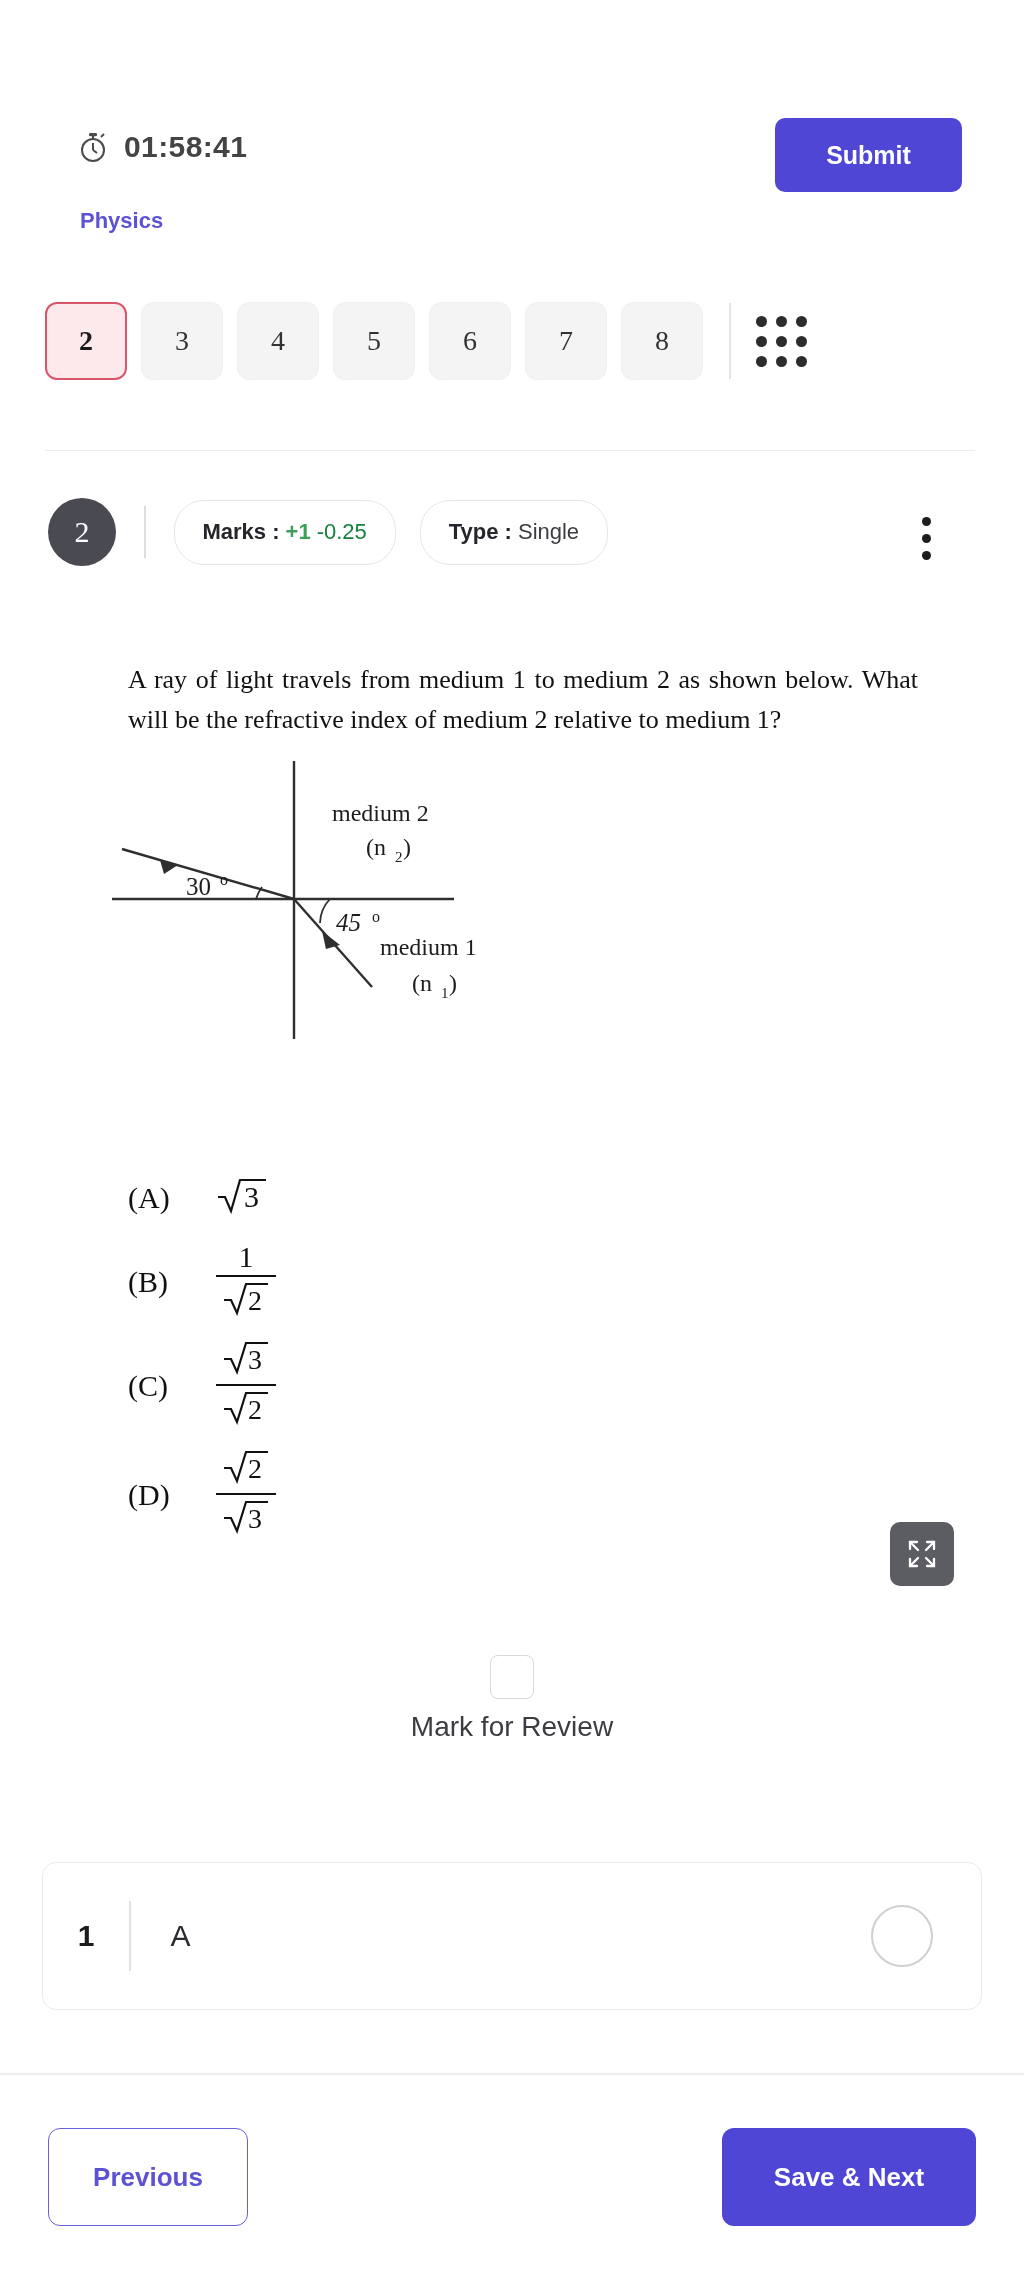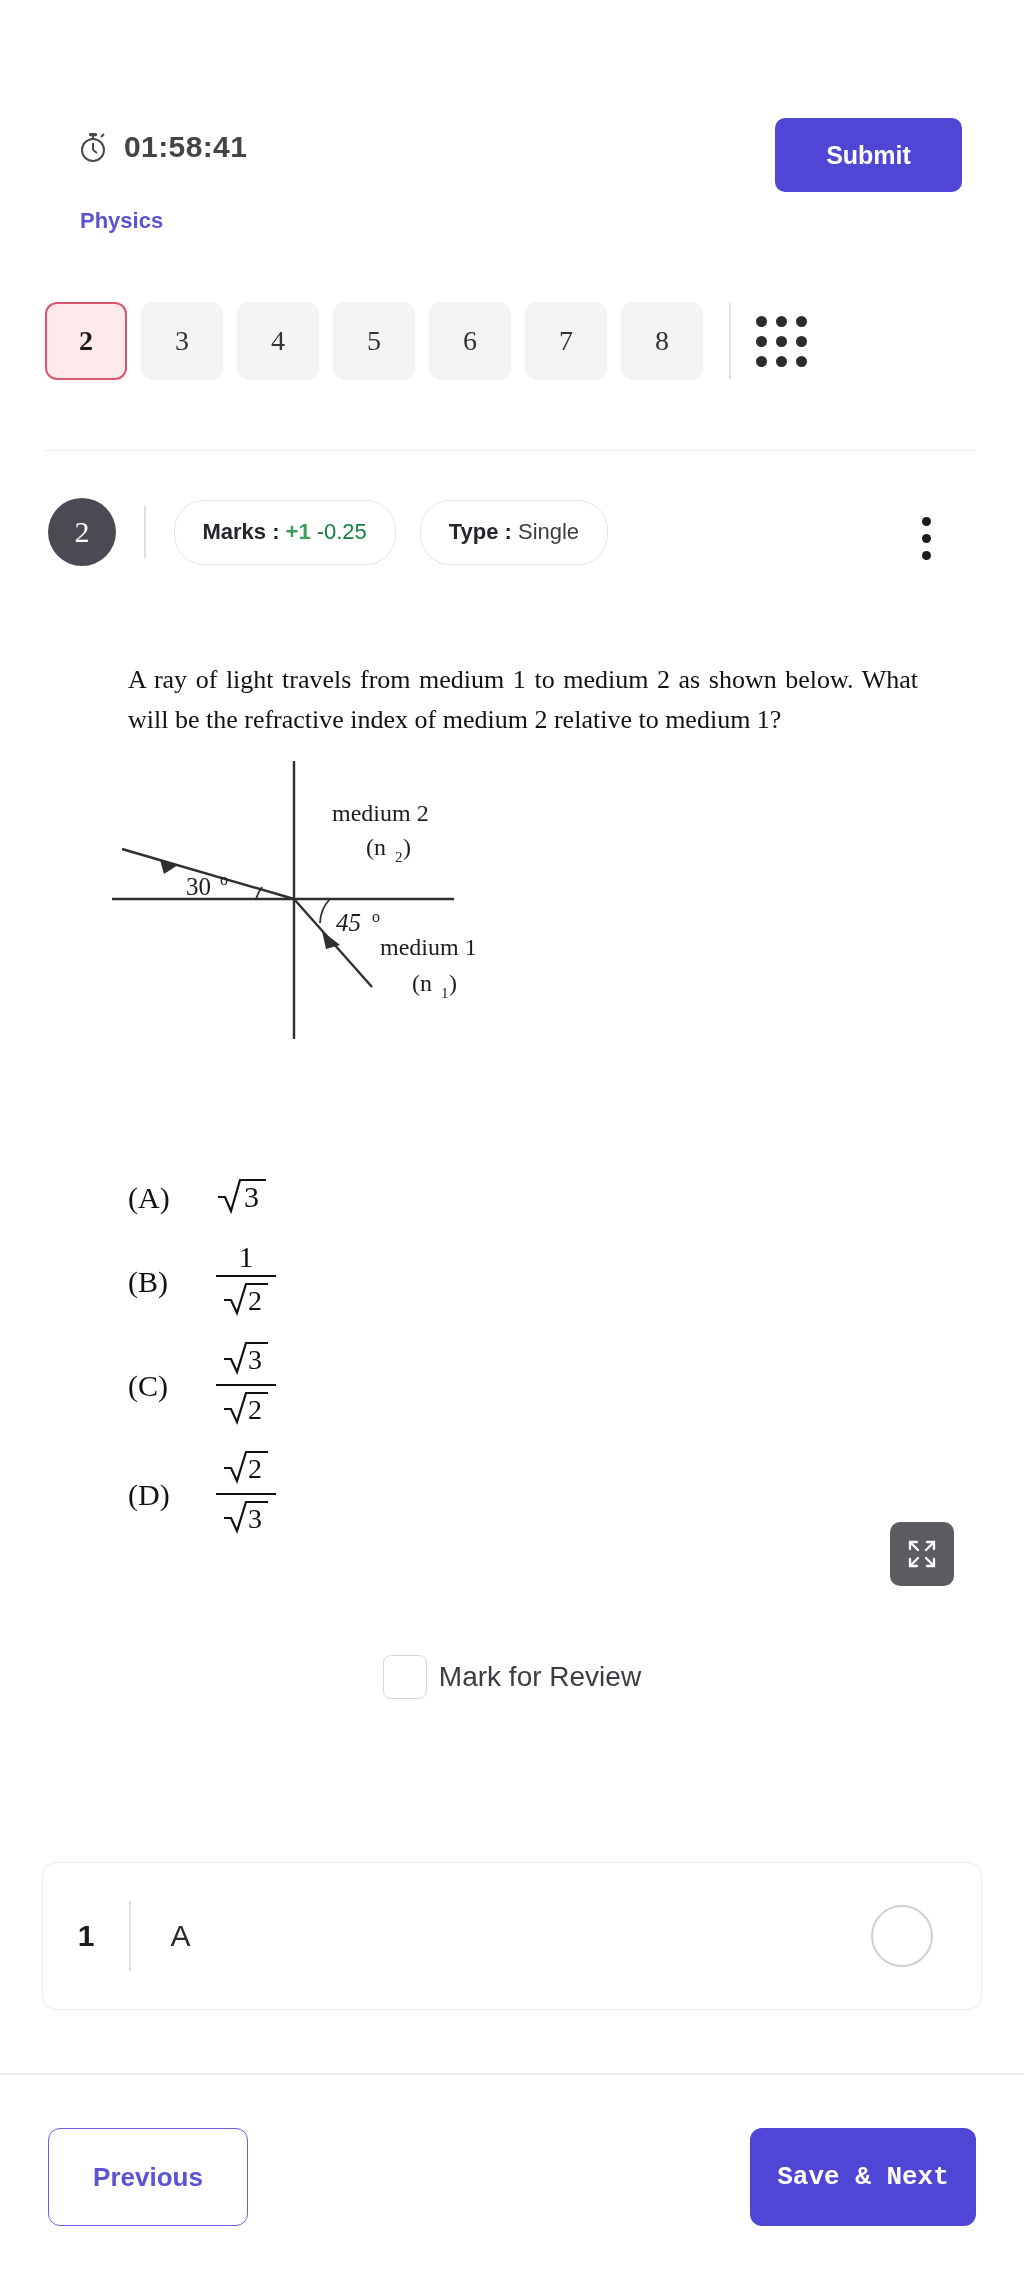--- a/index.html
+++ b/index.html
@@ -134,21 +134,21 @@
   .expand-btn {
     position: absolute; left: 890px; top: 1522px;
     width: 64px; height: 64px; border-radius: 10px;
     background: #5c5c63; display:flex; align-items:center; justify-content:center;
     cursor:pointer;
   }
 
   
   .mfr {
     position: absolute; left: 0; top: 1655px; width: 1024px;
-    display: flex; align-items: center; justify-content: center; gap: 12px;
+    display: flex; align-items: center; justify-content: center; gap: 12px; flex-direction: column;
   }
   .mfr-box {
     width: 44px; height: 44px; border: 1.8px solid #d8d8dc; border-radius: 8px; background:#fff;
     cursor: pointer;
   }
   .mfr-label { font-size: 28px; color: #3c3c42; }
 
   
   .answer-card {
     position: absolute; left: 42px; top: 1862px; width: 940px; height: 148px;
@@ -166,24 +166,24 @@
   
   .footer-rule { position: absolute; left: 0; top: 2073px; width: 1024px; height: 1.5px; background: #eeeef1; }
   .prev-btn {
     position: absolute; left: 48px; top: 2128px; width: 200px; height: 98px;
     background: #fff; border: 1.8px solid #6a5fe0; border-radius: 12px;
     color: #5b52d4; font-size: 26px; font-weight: 700;
     font-family: "Liberation Sans", sans-serif; cursor: pointer;
     display:flex; align-items:center; justify-content:center;
   }
   .next-btn {
-    position: absolute; right: 48px; top: 2128px; width: 226px; height: 98px;
+    position: absolute; right: 48px; top: 2128px; width: 254px; height: 98px;
     background: #4f46d6; border: none; border-radius: 12px;
     color: #fff; font-size: 26px; font-weight: 700;
-    font-family: Liberation Mono, monospace; cursor: pointer;
+    font-family: Liberation Sans, sans-serif; cursor: pointer;
     display:flex; align-items:center; justify-content:center;
   }
 </style>
 </head>
 <body>
 
 <div class="page">
 
   <div class="header">
     <div class="timer-row">

